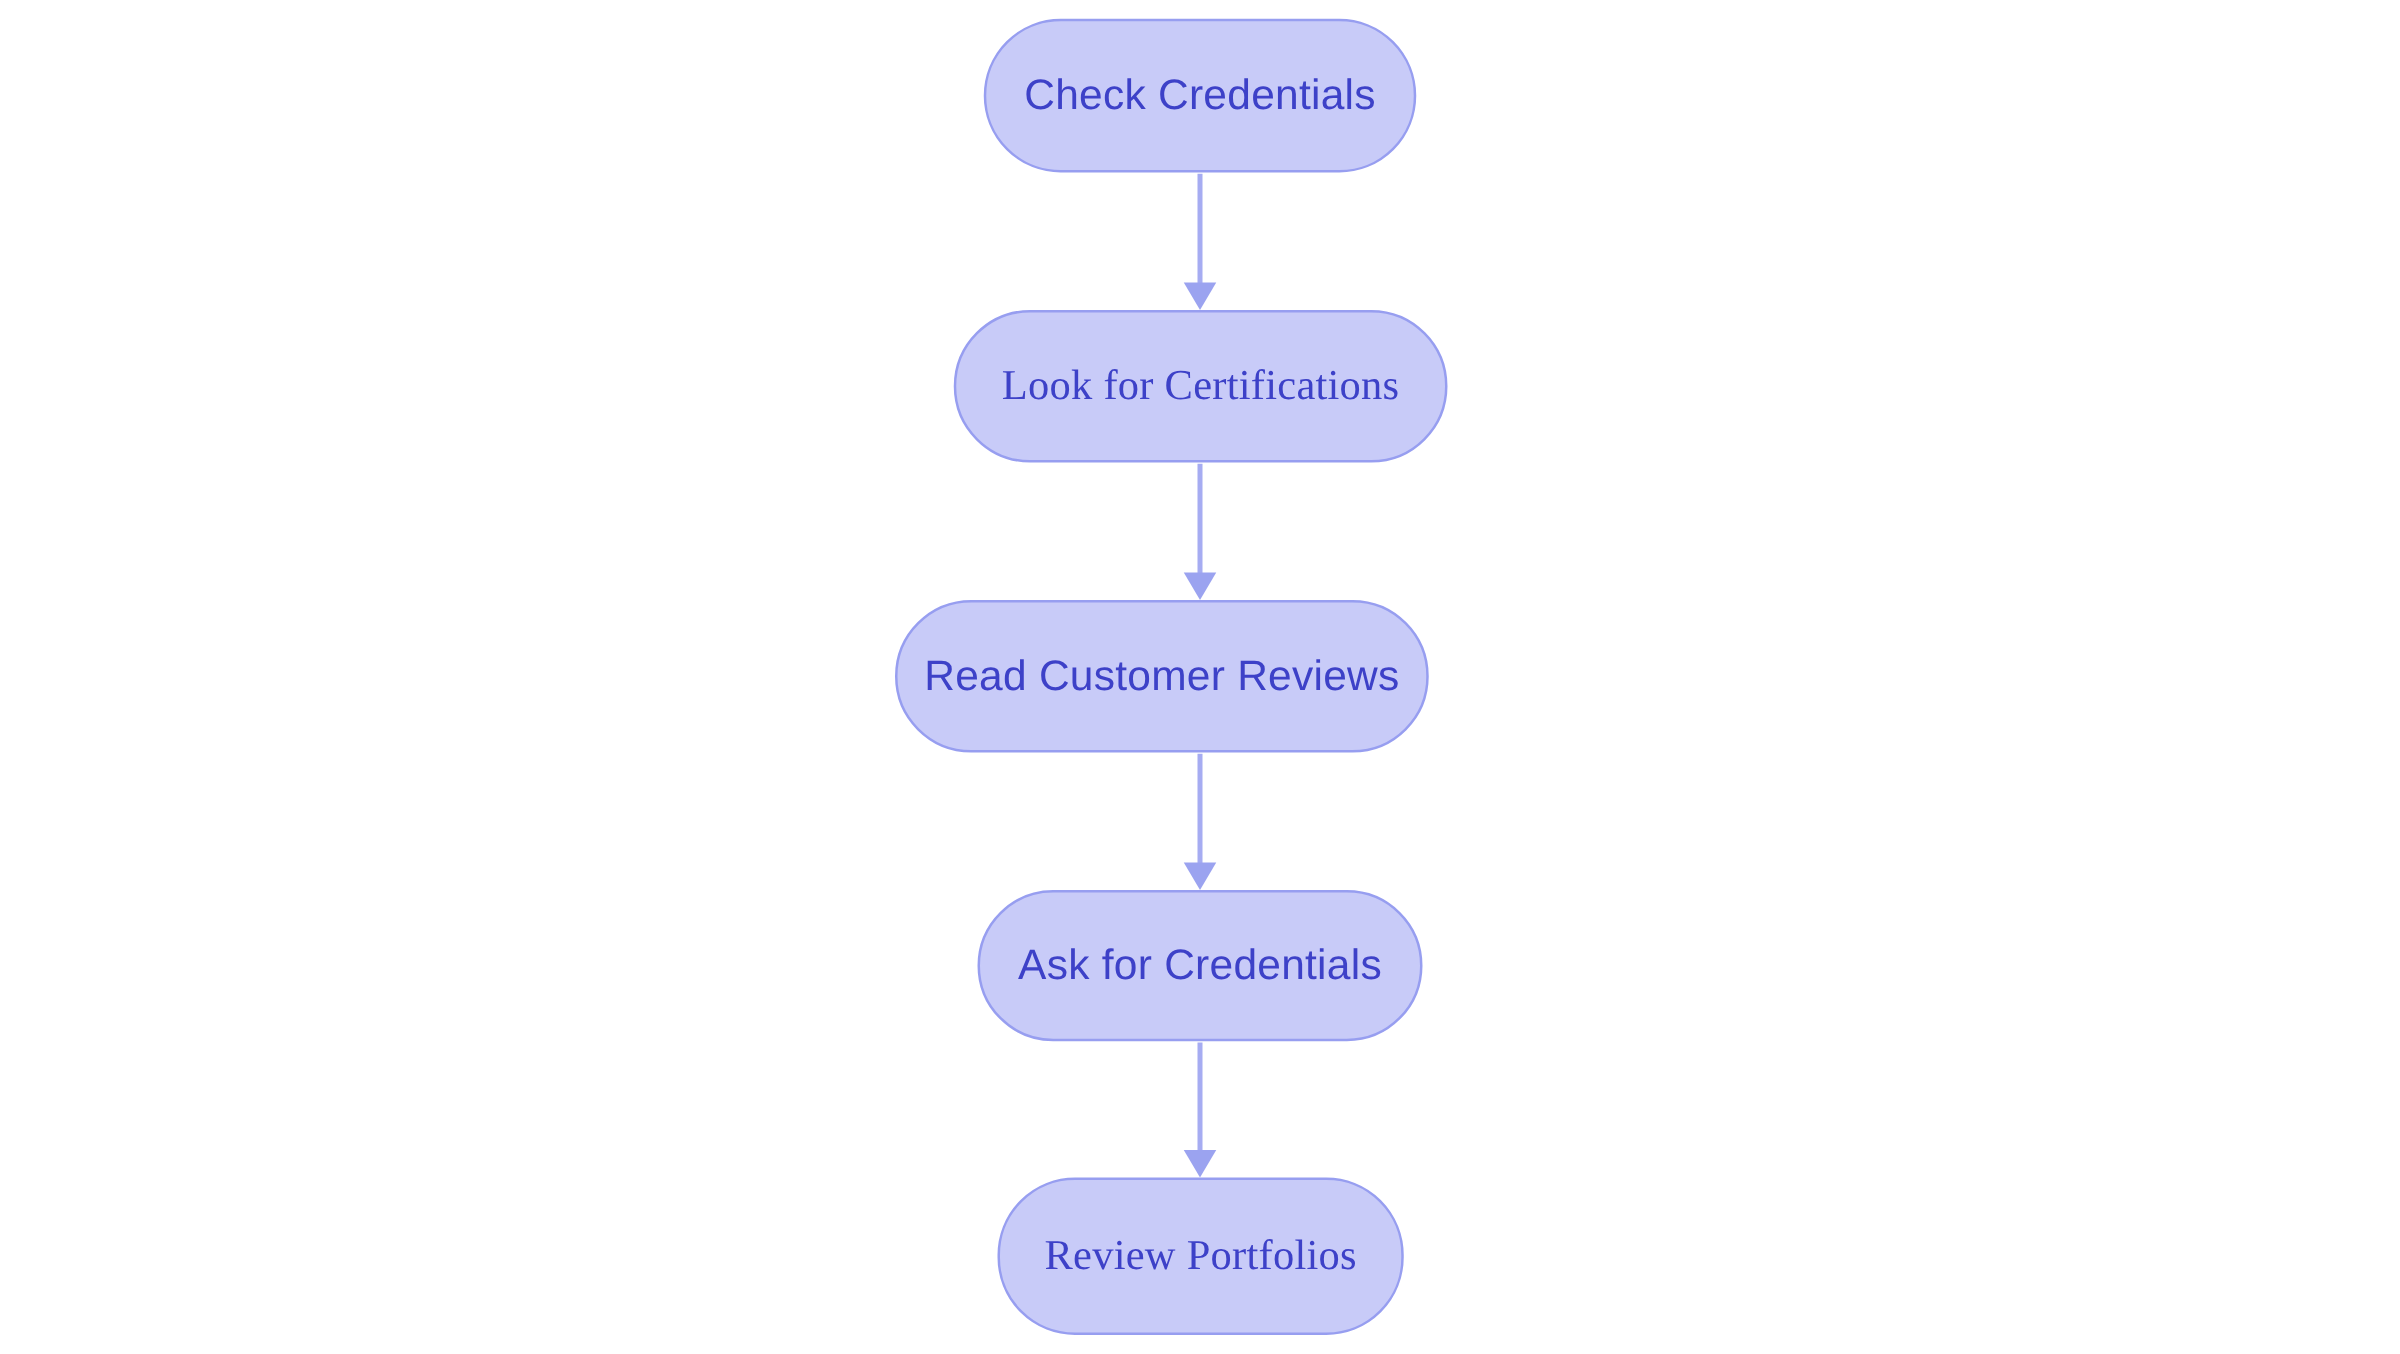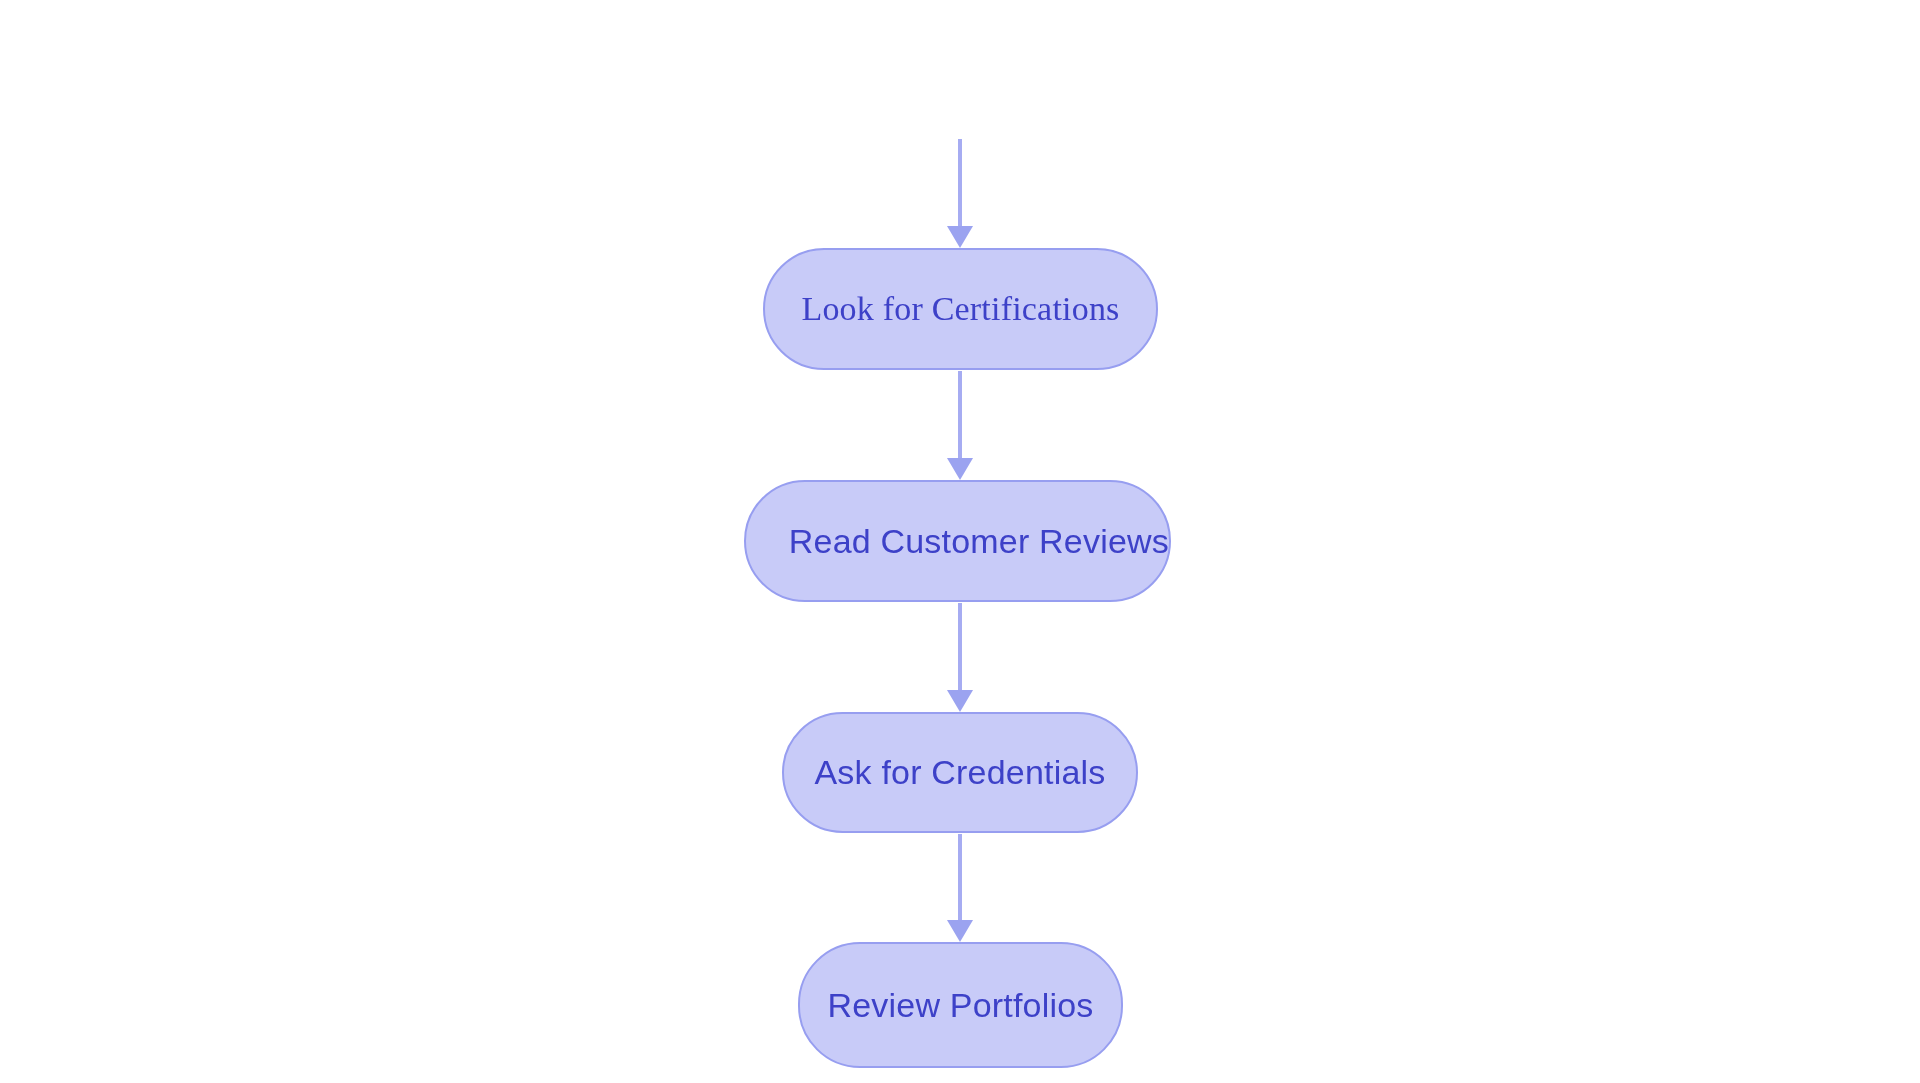--- a/index.html
+++ b/index.html
@@ -34,23 +34,23 @@
     border-radius: 62px;
     color: var(--node-text);
     font-size: 34px;
     font-weight: 400;
     letter-spacing: 0.2px;
     text-align: center;
     white-space: nowrap;
   }
   .node1 { left: 787px; top: 15px;  width: 346px; height: 123px; }
   .node2 { left: 763px; top: 248px; width: 395px; height: 122px; font-family: Liberation Serif, serif; }
-  .node3 { left: 744px; top: 480px; width: 427px; height: 122px; justify-content: flex-end; }
+  .node3 { left: 716px; top: 480px; width: 427px; height: 122px; }
   .node4 { left: 782px; top: 712px; width: 356px; height: 121px; }
-  .node5 { left: 798px; top: 942px; width: 325px; height: 126px; }
+  .node5 { left: 798px; top: 942px; width: 325px; height: 126px; font-family: Liberation Serif, serif; }
 
   .arrow-line {
     position: absolute;
     left: 958px;
     width: 4px;
     background: var(--arrow-line);
   }
   .arrow-head {
     position: absolute;
     left: 947px;
@@ -67,20 +67,23 @@
   .line3 { top: 603px; height: 88px; }
   .head3 { top: 690px; }
   .line4 { top: 834px; height: 87px; }
   .head4 { top: 920px; }
 </style>
 </head>
 <body>
 
 <div class="canvas">
 
+  <div class="node node1">
+    <span>Check Credentials</span>
+  </div>
 
   <div class="arrow-line line1"></div>
   <div class="arrow-head head1"></div>
 
   <div class="node node2">
     <span>Look for Certifications</span>
   </div>
 
   <div class="arrow-line line2"></div>
   <div class="arrow-head head2"></div>

